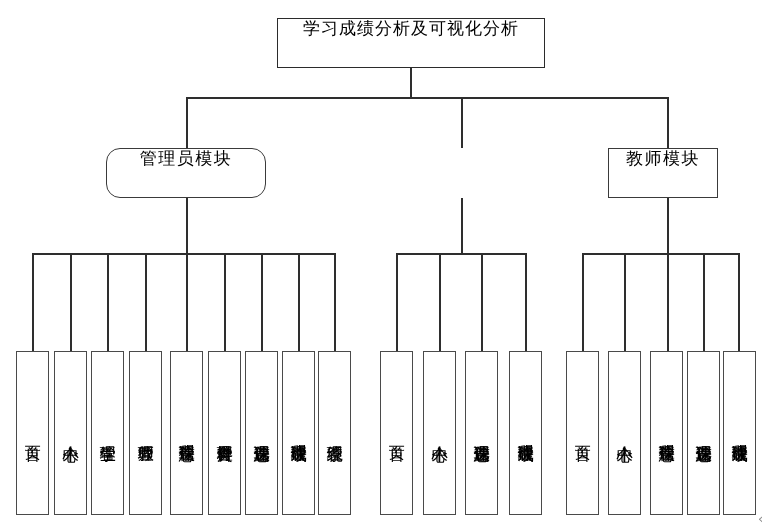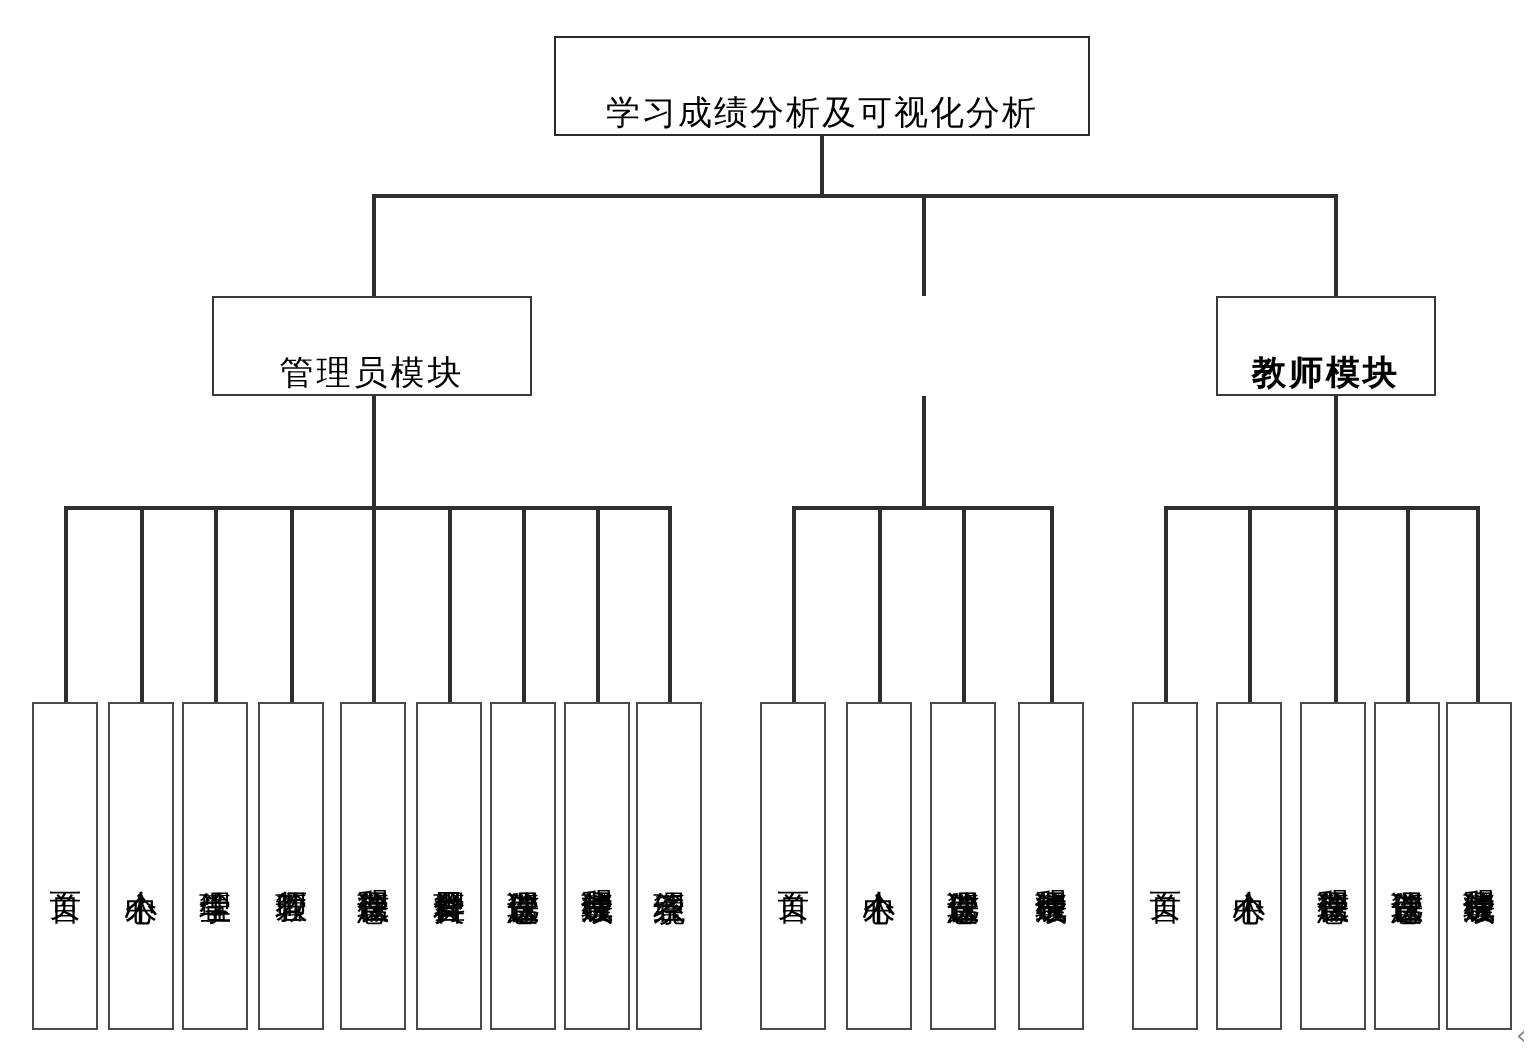--- a/index.html
+++ b/index.html
@@ -18,21 +18,21 @@
     overflow: hidden;
   }
 
   
   .node {
     position: absolute;
     box-sizing: border-box;
     background: #ffffff;
     border: 1.6px solid #3a3a3a;
     display: flex;
-    align-items: flex-end;
+    align-items: flex-start;
     justify-content: center;
     color: #000000;
   }
   .node.root {
     border-color: #2b2b2b;
   }
   .node .label-h {
     font-size: 17px;
     line-height: 1.1;
     letter-spacing: 1px;
@@ -91,26 +91,26 @@
   </div>
 
   <div class="ln v" style="left:410px; top:68px; height:30px;"></div>
 
   <div class="ln h" style="left:186px; top:97px; width:482px;"></div>
 
   <div class="ln v" style="left:186px; top:97px; height:51px;"></div>
   <div class="ln v" style="left:461px; top:97px; height:51px;"></div>
   <div class="ln v" style="left:667px; top:97px; height:51px;"></div>
 
-  <div class="node module" style="left:106px; top:148px; width:160px; height:50px;">
+  <div class="node module" style="left:106px; top:148px; width:160px; height:50px;border-radius:14px;">
     <span class="label-h">管理员模块</span>
   </div>
 
 
-  <div class="node module" style="left:608px; top:148px; width:110px; height:50px;font-weight:bold;">
+  <div class="node module" style="left:608px; top:148px; width:110px; height:50px;">
     <span class="label-h">教师模块</span>
   </div>
 
   <div class="ln v" style="left:186px; top:198px; height:56px;"></div>
   <div class="ln h" style="left:32px; top:253px; width:303px;"></div>
   <div class="ln v" style="left:32px; top:253px; height:98px;"></div>
   <div class="ln v" style="left:70px; top:253px; height:98px;"></div>
   <div class="ln v" style="left:107px; top:253px; height:98px;"></div>
   <div class="ln v" style="left:145px; top:253px; height:98px;"></div>
   <div class="ln v" style="left:186px; top:253px; height:98px;"></div>

